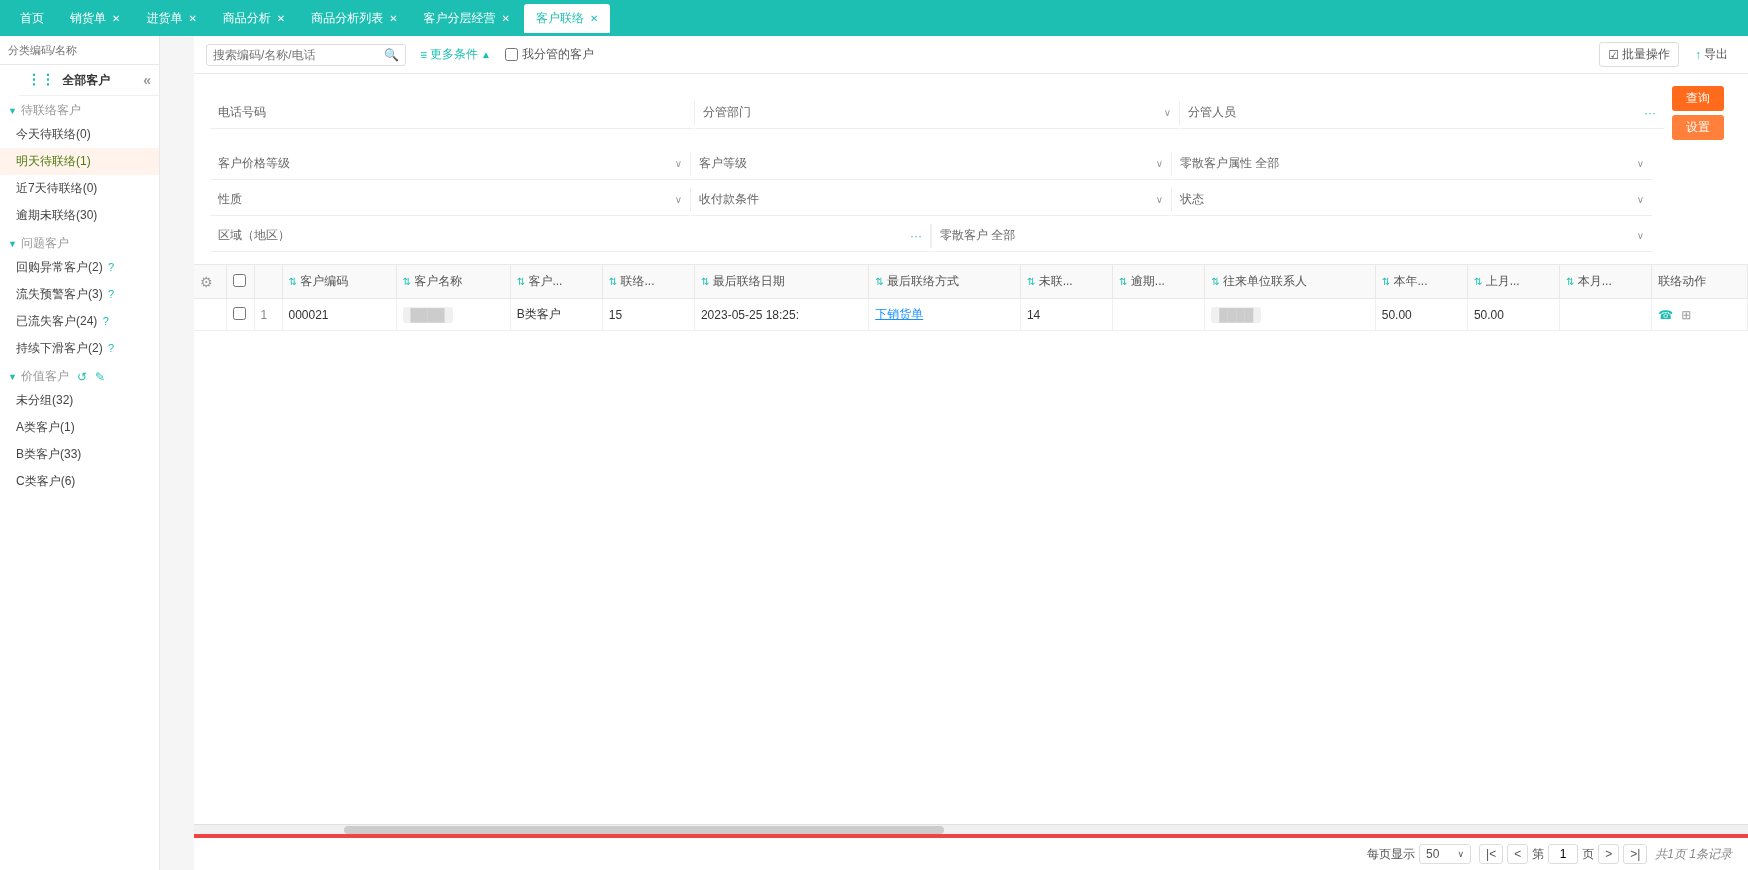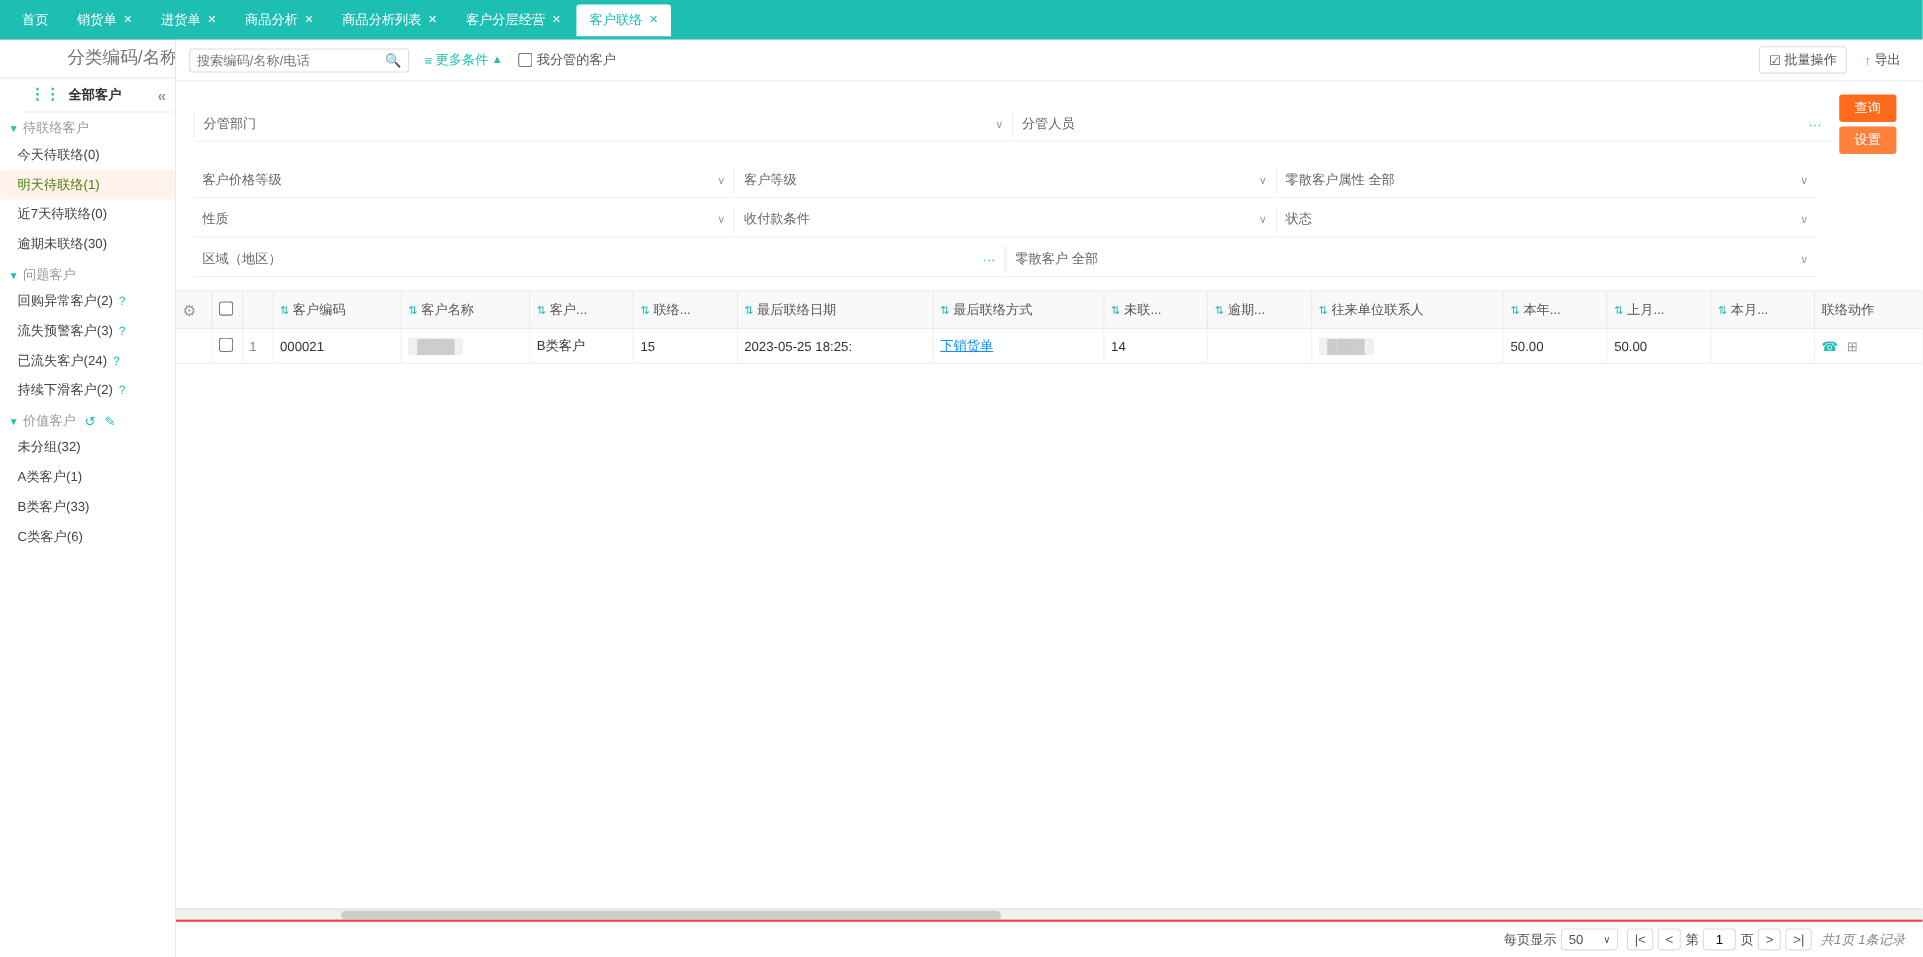--- a/index.html
+++ b/index.html
@@ -46,23 +46,22 @@
       display: flex;
       align-items: center;
       padding: 8px;
       border-bottom: 1px solid #e8e8e8;
       gap: 4px;
     }
     .sidebar-search input {
       flex: 1;
       border: none;
       outline: none;
-      font-size: 16px;
+      font-size: 11px;
       color: #999;
-      text-align: center;
     }
     .sidebar-all-customers {
       display: flex;
       align-items: center;
       justify-content: space-between;
       padding: 6px 8px;
       font-weight: bold;
       color: #333;
       border-bottom: 1px solid #f0f0f0;
       margin-left: 19px;
@@ -84,20 +83,21 @@
       border-radius: 2px;
     }
     .sidebar-item.light-active { background: #fff3ec; color: #4d7c0f; }
 
     
     .content-area {
       flex: 1;
       display: flex;
       flex-direction: column;
       overflow: hidden;
+      margin-left: 34px;
     }
 
     
     .toolbar {
       display: flex;
       align-items: center;
       padding: 6px 12px;
       background: #fff;
       border-bottom: 1px solid #e8e8e8;
       gap: 8px;
@@ -252,21 +252,21 @@
     .action-icons { display: flex; gap: 8px; align-items: center; color: #1ebfb3; font-size: 14px; }
     .action-icon { cursor: pointer; }
 
     
     .table-footer {
       display: flex;
       align-items: center;
       justify-content: flex-end;
       padding: 6px 16px;
       background: #fff;
-      border-top: 2px solid #ef4444;
+      border-top: 4px solid #ef4444;
       gap: 8px;
       color: #555;
       font-size: 12px;
     }
     .per-page-select {
       display: flex;
       align-items: center;
       gap: 4px;
     }
     .select-box {
@@ -454,20 +454,24 @@
         <div class="export-btn">
           <span style="color:#1ebfb3;">↑</span>
           <span>导出</span>
         </div>
       </div>
     </div>
 
     <div class="filter-panel">
 
       <div class="filter-row">
+        <div class="filter-cell">
+          <label>电话号码</label>
+          <div class="filter-value"></div>
+        </div>
         <div class="filter-divider"></div>
         <div class="filter-cell">
           <label>分管部门</label>
           <div class="filter-value"></div>
           <span class="chevron">∨</span>
         </div>
         <div class="filter-divider"></div>
         <div class="filter-cell">
           <label>分管人员</label>
           <div class="filter-value"></div>

